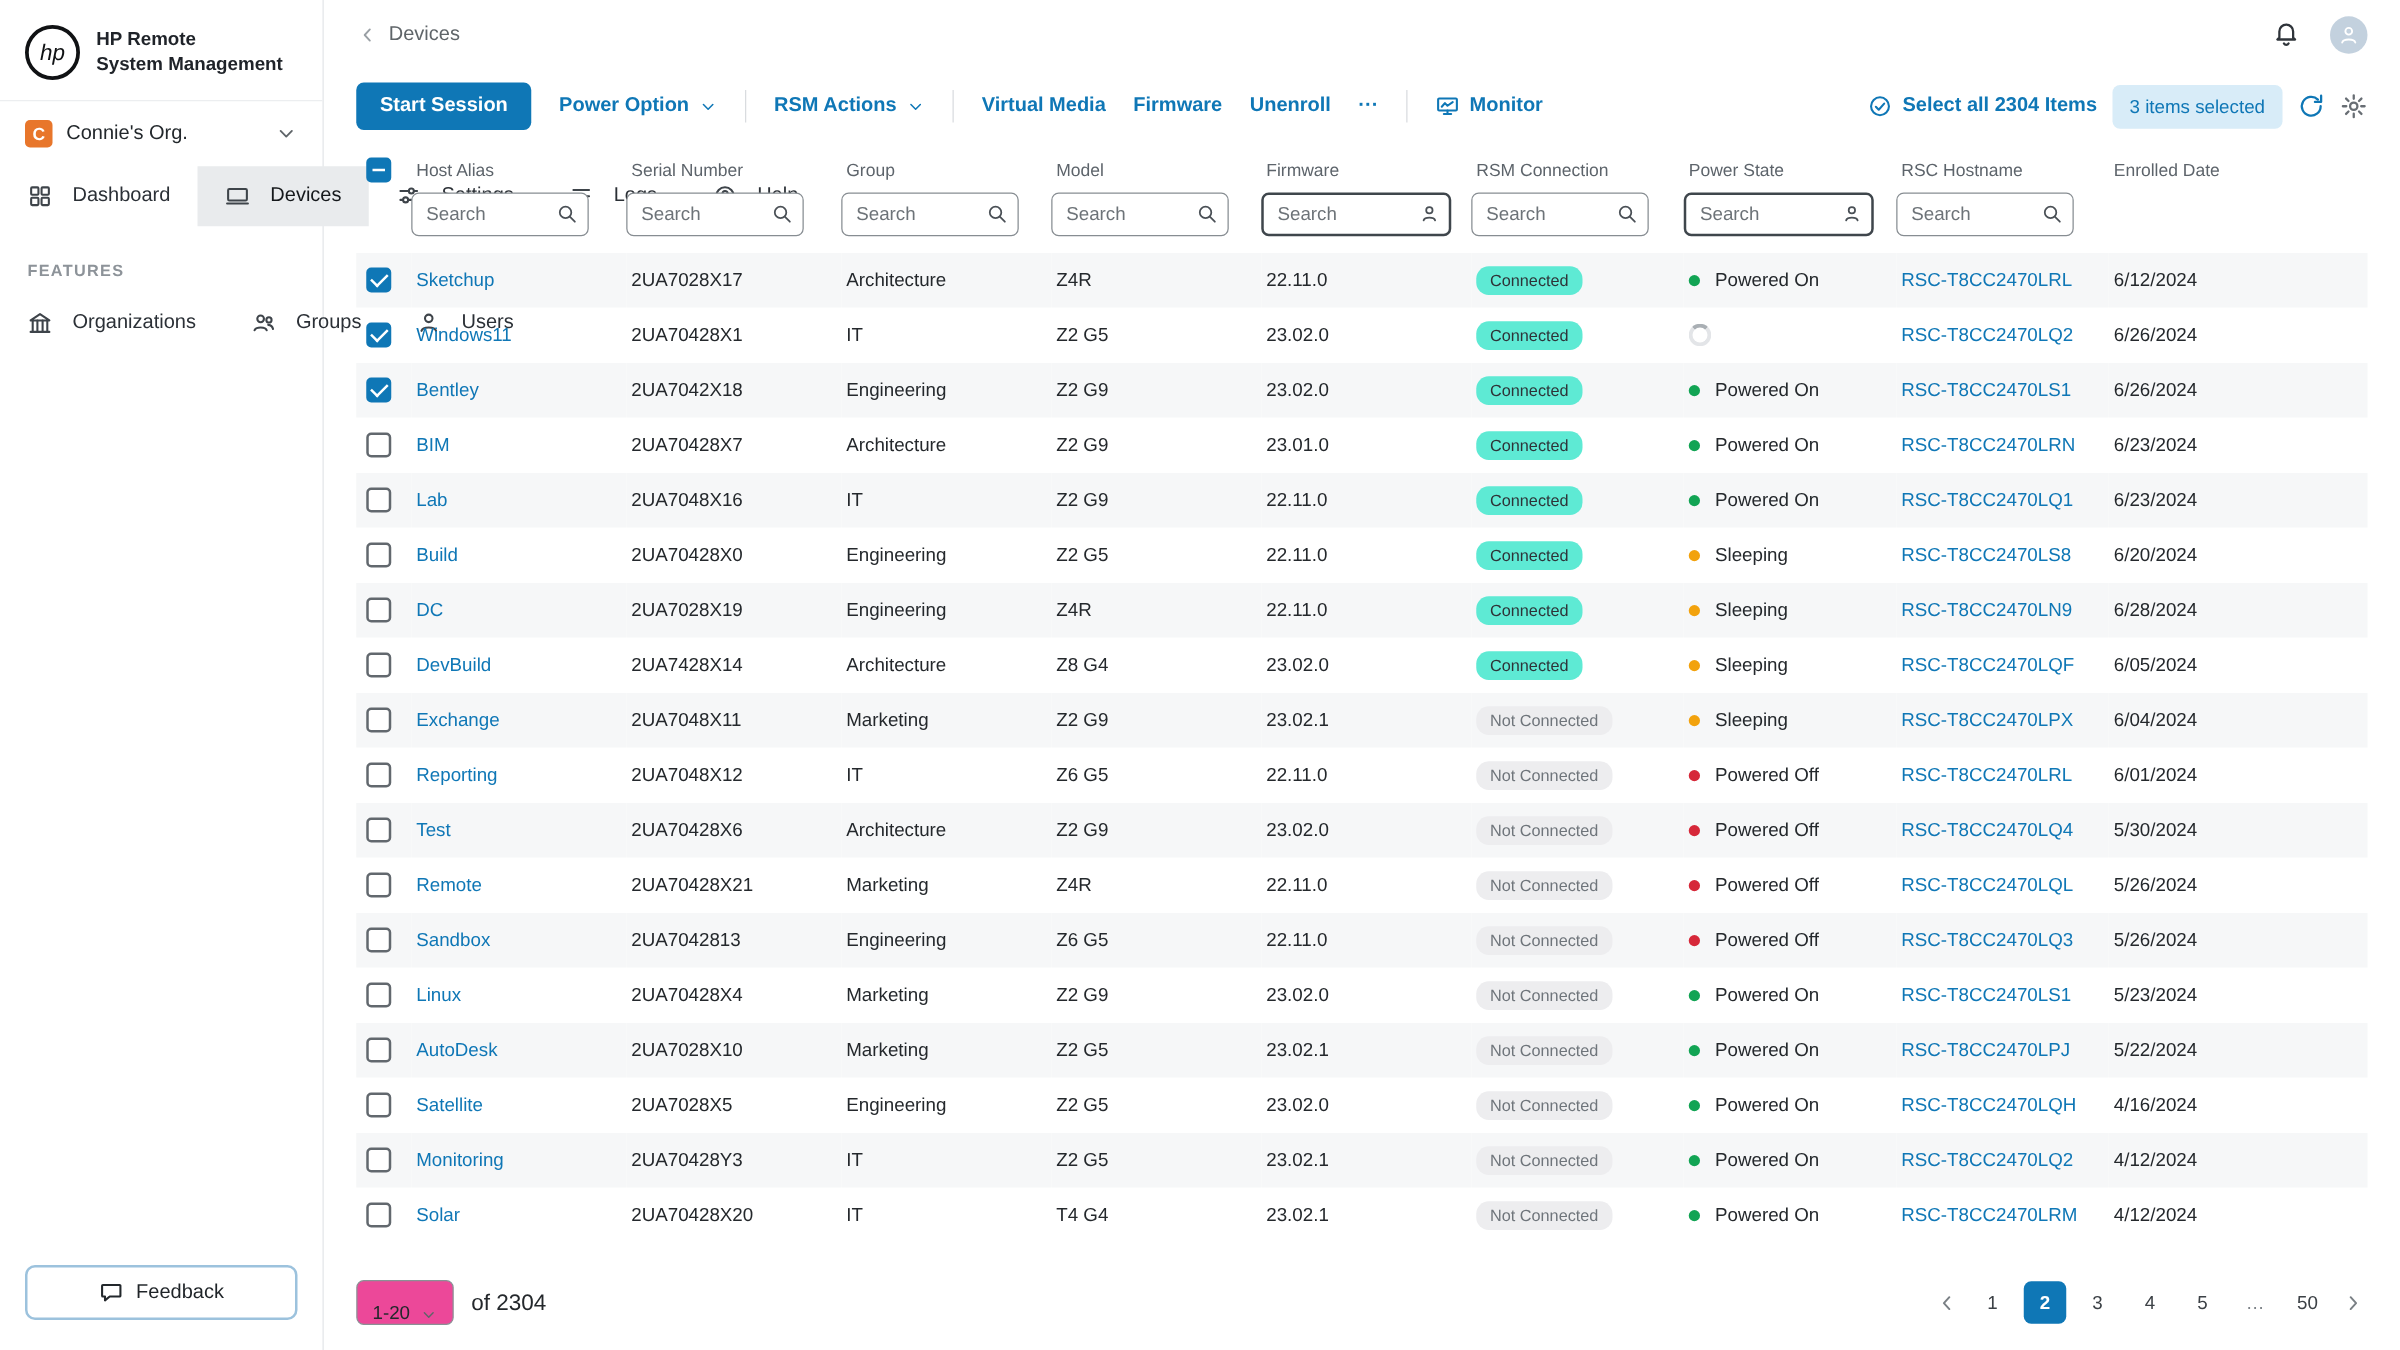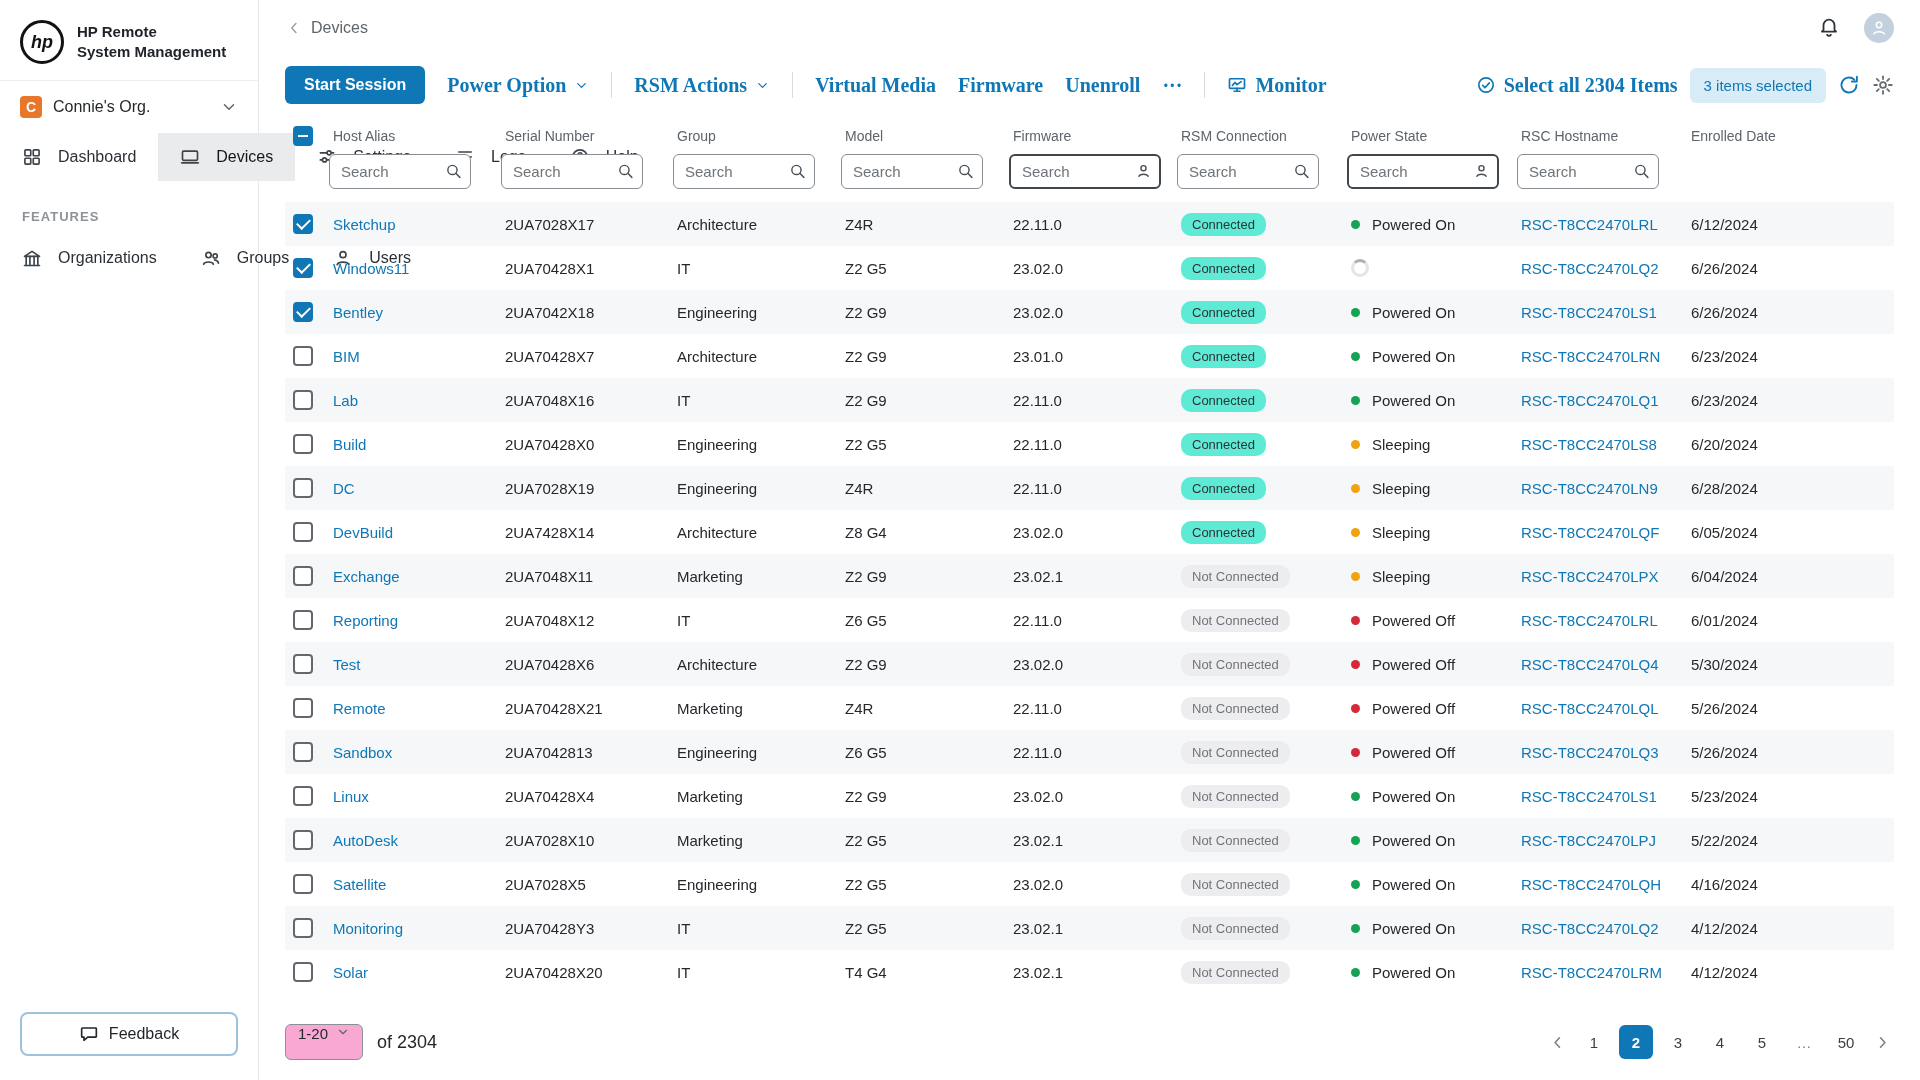--- a/index.html
+++ b/index.html
@@ -11,21 +11,21 @@
     --org:#e8762b;
   }
   *{box-sizing:border-box;margin:0;padding:0}
   html,body{width:1920px;height:1080px;overflow:hidden}
   body{font-family:"Liberation Sans",sans-serif;background:#fff;color:#24282c}
   .app{display:flex;width:100%;height:100%}
 
   
   .sidebar{width:259px;min-width:259px;border-right:1px solid #e4e6e9;display:flex;flex-direction:column;background:#fff}
   .logo-row{display:flex;gap:13px;align-items:center;padding:20px 20px 16px}
-  .hp-logo{width:44px;height:44px;border:3px solid #101214;border-radius:50%;display:flex;align-items:center;justify-content:center;font-weight:700;font-style:italic;font-size:18px;color:#101214}
+  .hp-logo{width:44px;height:44px;border:3px solid #101214;border-radius:50%;display:flex;align-items:center;justify-content:center;font-weight:400;font-style:italic;font-size:18px;color:#101214}
   .app-title{font-size:15px;font-weight:700;line-height:1.35;color:#1f2329}
   .org-selector{display:flex;align-items:center;gap:11px;padding:15px 20px;border-top:1px solid #eceef0;cursor:pointer}
   .org-badge{width:22px;height:22px;background:var(--org);border-radius:4px;color:#fff;font-weight:700;font-size:14px;display:flex;align-items:center;justify-content:center}
   .org-name{font-size:16px;flex:1;color:#23282c}
   .org-selector .icon{width:18px;height:18px;color:#5f6569}
   nav{display:flex;flex-direction:row}
   .nav-item{display:flex;align-items:center;gap:16px;height:48px;padding:0 22px;font-size:16px;color:#2b3036;cursor:pointer}
   .nav-item .icon{width:20px;height:20px;color:#3e444a}
   .nav-item.active{background:#e9ebed;color:#15181b}
   .features-label{padding:28px 22px 10px;font-size:13px;letter-spacing:.08em;color:#8d9399;font-weight:700}
@@ -39,21 +39,21 @@
   .breadcrumb .icon{width:18px;height:18px;color:#9aa0a5}
   .topbar-right{display:flex;align-items:center;gap:24px}
   .bellbtn{background:none;border:none;cursor:pointer;color:#2f343a}
   .bellbtn .icon{width:22px;height:22px}
   .avatar{width:30px;height:30px;border-radius:50%;background:#c3d1de;display:flex;align-items:center;justify-content:center;color:#fff;cursor:pointer;border:none}
   .avatar .icon{width:18px;height:18px}
 
   
   .toolbar{display:flex;align-items:center;gap:22px;padding:10px 26px 16px}
   .btn-primary{background:var(--accent);color:#fff;border:none;border-radius:6px;padding:10px 19px;font-size:16px;font-weight:700;font-family:inherit;cursor:pointer}
-  .btn-text{background:none;border:none;color:var(--accent);font-size:20px;font-weight:700;font-family:Liberation Serif, serif;display:flex;align-items:center;gap:8px;cursor:pointer;padding:0;white-space:nowrap}
+  .btn-text{background:none;border:none;color:var(--accent);font-size:16px;font-weight:700;font-family:Liberation Sans, sans-serif;display:flex;align-items:center;gap:8px;cursor:pointer;padding:0;white-space:nowrap}
   .btn-text .icon{width:20px;height:20px}
   .chev-sm{width:15px !important;height:15px !important}
   .vdiv{width:1px;height:26px;background:#d9dcdf}
   .toolbar-right{margin-left:auto;display:flex;align-items:center;gap:12px}
   .badge{background:var(--badge-bg);color:var(--accent);font-weight:400;font-size:15px;padding:9px 14px;border-radius:6px;white-space:nowrap}
   .iconbtn{background:none;border:none;cursor:pointer;padding:0;color:var(--accent);display:flex}
   .iconbtn .icon{width:22px;height:22px}
   .iconbtn.gear{color:#686e74}
 
   
@@ -83,21 +83,21 @@
   .dot{width:9px;height:9px;border-radius:50%;flex:none}
   .dot.on{background:var(--green)}
   .dot.sleeping{background:var(--orange)}
   .dot.off{background:var(--red)}
   .spinner{width:18px;height:18px;border:3px solid #e3e5e8;border-top-color:#a9afb4;border-radius:50%;display:inline-block;animation:spin 1.1s linear infinite}
   @keyframes spin{to{transform:rotate(360deg)}}
 
   
   .pagefoot{margin-top:auto;display:flex;align-items:center;justify-content:space-between;padding:10px 26px 20px}
   .foot-left{display:flex;align-items:center}
-  .pagesize{display:flex;align-items:flex-start;gap:8px;border:1px solid #8a9095;border-radius:6px;background:#f9a8d4;height:36px;padding:0 12px;font-size:15px;font-family:inherit;cursor:pointer;color:#24282c}
+  .pagesize{display:flex;align-items:flex-end;gap:8px;border:1px solid #8a9095;border-radius:6px;background:#ec4899;height:36px;padding:0 12px;font-size:15px;font-family:inherit;cursor:pointer;color:#24282c}
   .pagesize .icon{width:14px;height:14px;color:#5f6569}
   .total{margin-left:14px;font-size:18px;color:#24282c}
   .pagination{display:flex;align-items:center;gap:8px}
   .page-btn{min-width:34px;height:34px;border:none;background:none;font-size:15px;font-family:inherit;color:#3c4146;cursor:pointer;border-radius:6px}
   .page-btn.active{background:var(--accent);color:#fff;font-weight:700}
   .page-btn.ellipsis{cursor:default;color:#7c8287}
   .page-nav{background:none;border:none;color:#7a8085;cursor:pointer;display:flex;padding:0 2px}
   .page-nav .icon{width:19px;height:19px}
   .icon{display:inline-flex}
   .icon svg{width:100%;height:100%}

